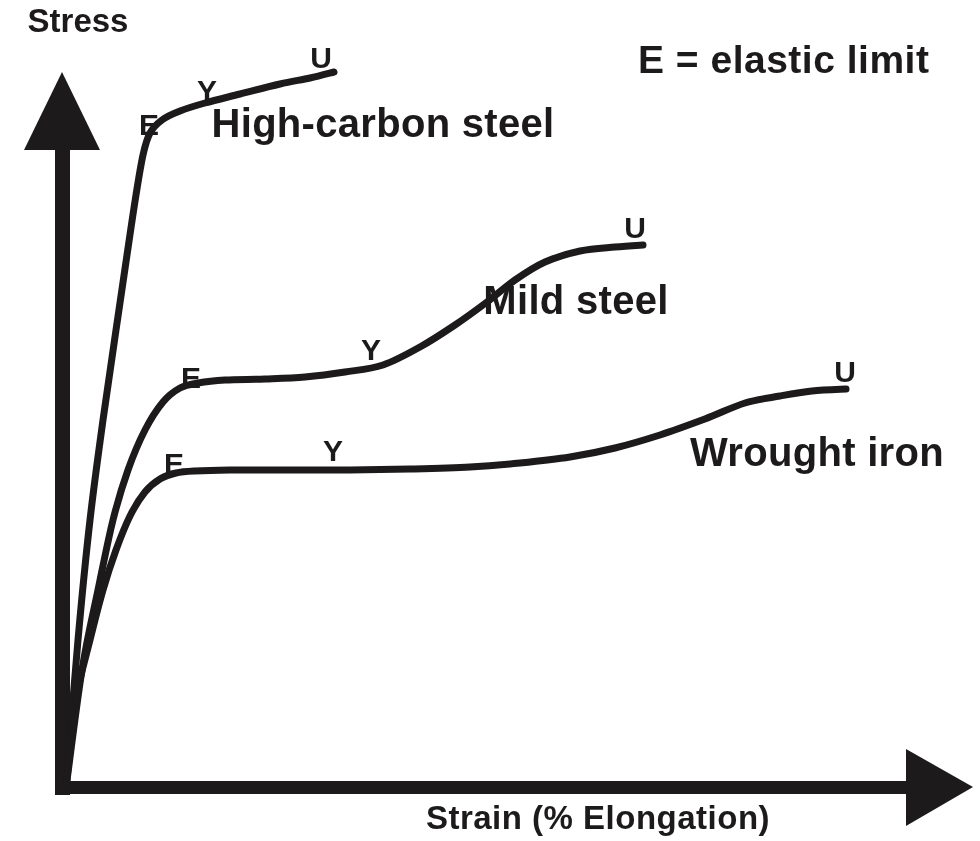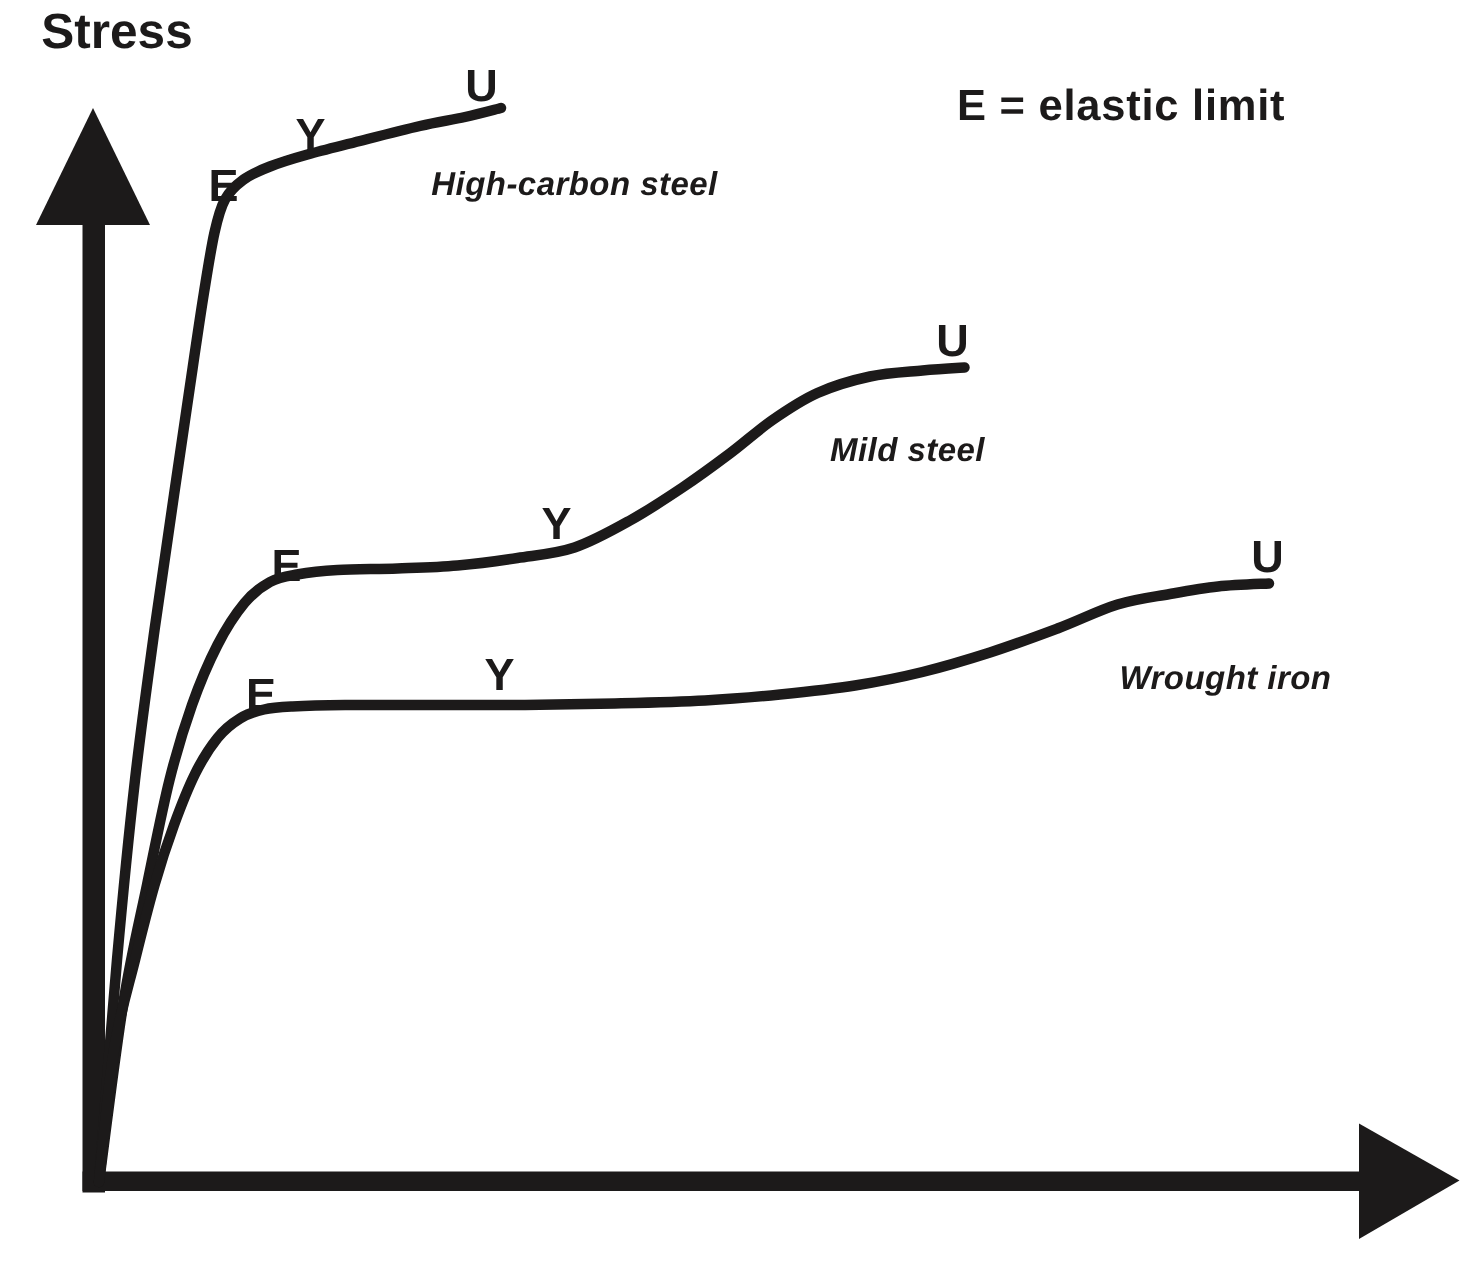--- a/index.html
+++ b/index.html
@@ -43,30 +43,29 @@
     line-height: 37px;
     margin-left: 10px;
   }
   .x-axis-title {
     left: 598px; top: 818px;
     transform: translate(-50%, -50%);
     font-size: 33px;
     letter-spacing: 0.5px;
   }
   .legend {
-    left: 638px; top: 56px;
-    font-size: 29px;
+    left: 638px; top: 44px;
+    font-size: 39px;
     line-height: 31px;
     letter-spacing: 0.5px;
   }
   .series-label {
     transform: translate(-50%, -50%);
-    font-size: 22px;
+    font-size: 40px;
     letter-spacing: 0.3px;
-    font-style: italic;
   }
   .marker-label {
     transform: translate(-50%, -50%);
     font-size: 30px;
   }
 </style>
 </head>
 <body>
 
 <div class="stage">
@@ -82,31 +81,32 @@
         <path class="curve" d="M66 788 C68.0 763.3,74.0 684.7,78 640 C82.0 595.3,85.8 556.7,90 520 C94.2 483.3,98.7 451.7,103 420 C107.3 388.3,112.0 357.5,116 330 C120.0 302.5,123.7 277.5,127 255 C130.3 232.5,133.3 211.7,136 195 C138.7 178.3,140.7 165.3,143 155 C145.3 144.7,146.8 138.8,150 133 C153.2 127.2,157.0 123.7,162 120 C167.0 116.3,172.8 113.8,180 111 C187.2 108.2,195.0 105.8,205 103 C215.0 100.2,227.5 97.2,240 94 C252.5 90.8,268.3 86.7,280 84 C291.7 81.3,301.0 80.0,310 78 C319.0 76.0,330.0 73.0,334 72"></path>
         <path class="curve" d="M66 788 C68.7 768.3,76.7 703.0,82 670 C87.3 637.0,92.8 615.0,98 590 C103.2 565.0,108.0 540.0,113 520 C118.0 500.0,122.7 485.0,128 470 C133.3 455.0,139.2 441.3,145 430 C150.8 418.7,157.2 409.0,163 402 C168.8 395.0,174.2 391.2,180 388 C185.8 384.8,190.5 384.3,198 383 C205.5 381.7,213.8 380.7,225 380 C236.2 379.3,251.7 379.5,265 379 C278.3 378.5,291.7 378.2,305 377 C318.3 375.8,332.0 374.0,345 372 C358.0 370.0,370.5 369.2,383 365 C395.5 360.8,408.0 353.7,420 347 C432.0 340.3,443.8 332.5,455 325 C466.2 317.5,477.0 309.5,487 302 C497.0 294.5,505.3 286.7,515 280 C524.7 273.3,534.2 266.8,545 262 C555.8 257.2,568.3 253.5,580 251 C591.7 248.5,604.5 248.0,615 247 C625.5 246.0,638.3 245.3,643 245"></path>
         <path class="curve" d="M66 788 C67.7 773.3,72.0 724.7,76 700 C80.0 675.3,85.5 658.3,90 640 C94.5 621.7,98.7 605.0,103 590 C107.3 575.0,111.5 562.3,116 550 C120.5 537.7,125.2 525.7,130 516 C134.8 506.3,140.0 498.2,145 492 C150.0 485.8,154.8 482.2,160 479 C165.2 475.8,170.2 474.3,176 473 C181.8 471.7,186.0 471.5,195 471 C204.0 470.5,214.2 470.2,230 470 C245.8 469.8,270.0 470.0,290 470 C310.0 470.0,330.0 470.2,350 470 C370.0 469.8,390.0 469.5,410 469 C430.0 468.5,451.7 468.0,470 467 C488.3 466.0,503.3 464.7,520 463 C536.7 461.3,554.2 459.5,570 457 C585.8 454.5,600.0 451.7,615 448 C630.0 444.3,645.0 439.8,660 435 C675.0 430.2,690.8 424.3,705 419 C719.2 413.7,732.5 406.8,745 403 C757.5 399.2,768.8 398.0,780 396 C791.2 394.0,801.0 392.2,812 391 C823.0 389.8,840.3 389.3,846 389"></path>
       </g>
   </svg>
 
   <div class="txt y-axis-title">
     <div>Stress</div>
   </div>
 
+  <div class="txt x-axis-title">Strain (% Elongation)</div>
 
   <div class="txt legend">
     <div>E = elastic limit</div>
   </div>
 
   <div id="annotations">
       <div class="txt series-label" style="left: 383px; top: 123px;">High-carbon steel</div>
       <div class="txt marker-label" style="left: 149px; top: 125px;">E</div>
       <div class="txt marker-label" style="left: 207px; top: 91px;">Y</div>
       <div class="txt marker-label" style="left: 321px; top: 58px;">U</div>
-      <div class="txt series-label" style="left: 605px; top: 300px;">Mild steel</div>
+      <div class="txt series-label" style="left: 576px; top: 300px;">Mild steel</div>
       <div class="txt marker-label" style="left: 191px; top: 378px;">E</div>
       <div class="txt marker-label" style="left: 371px; top: 350px;">Y</div>
       <div class="txt marker-label" style="left: 635px; top: 228px;">U</div>
       <div class="txt series-label" style="left: 817px; top: 452px;">Wrought iron</div>
       <div class="txt marker-label" style="left: 174px; top: 464px;">E</div>
       <div class="txt marker-label" style="left: 333px; top: 451px;">Y</div>
       <div class="txt marker-label" style="left: 845px; top: 372px;">U</div>
     </div>
 
 </div>

